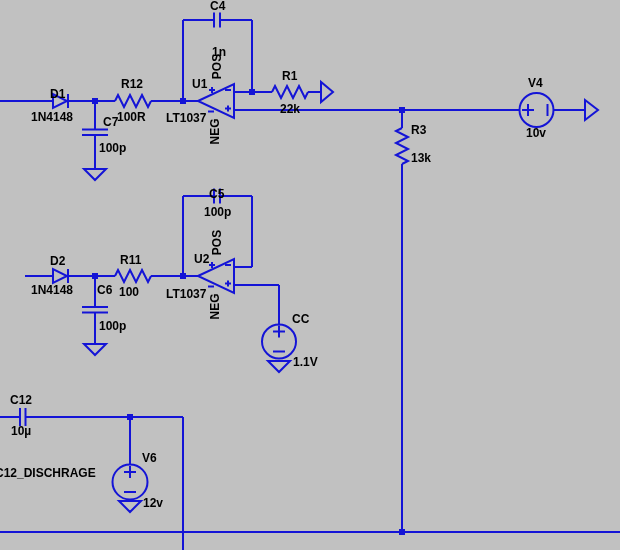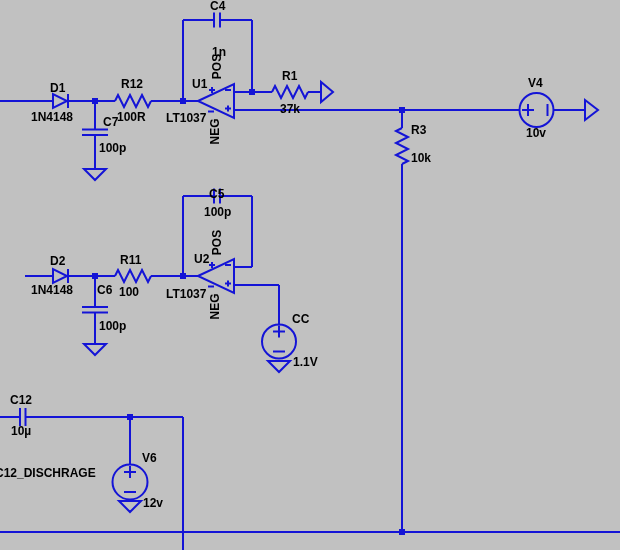--- a/index.html
+++ b/index.html
@@ -223,36 +223,36 @@
     <rect x="180" y="98" width="6" height="6"></rect>
     <rect x="249" y="89" width="6" height="6"></rect>
     <rect x="399" y="107" width="6" height="6"></rect>
     <rect x="92" y="273" width="6" height="6"></rect>
     <rect x="180" y="273" width="6" height="6"></rect>
     <rect x="127" y="414" width="6" height="6"></rect>
     <rect x="399" y="529" width="6" height="6"></rect>
   </g>
 </svg>
 
-<div class="lbl" style="left:50px;top:82px">D1</div>
+<div class="lbl" style="left:50px;top:88px">D1</div>
 <div class="lbl" style="left:31px;top:111px">1N4148</div>
 <div class="lbl" style="left:103px;top:116px">C7</div>
 <div class="lbl" style="left:99px;top:142px">100p</div>
 <div class="lbl" style="left:121px;top:78px">R12</div>
 <div class="lbl" style="left:117px;top:111px">100R</div>
 <div class="lbl" style="left:192px;top:78px">U1</div>
 <div class="lbl" style="left:166px;top:112px">LT1037</div>
 <div class="lbl rot" style="left:202px;top:60px">POS</div>
 <div class="lbl rot" style="left:200px;top:125px">NEG</div>
 <div class="lbl" style="left:210px;top:0px">C4</div>
 <div class="lbl" style="left:212px;top:46px">1n</div>
 <div class="lbl" style="left:282px;top:70px">R1</div>
-<div class="lbl" style="left:280px;top:103px">37k</div>
+<div class="lbl" style="left:280px;top:103px">22k</div>
 <div class="lbl" style="left:411px;top:124px">R3</div>
-<div class="lbl" style="left:411px;top:152px">10k</div>
+<div class="lbl" style="left:411px;top:152px">13k</div>
 <div class="lbl" style="left:528px;top:77px">V4</div>
 <div class="lbl" style="left:526px;top:127px">10v</div>
 
 <div class="lbl" style="left:50px;top:255px">D2</div>
 <div class="lbl" style="left:31px;top:284px">1N4148</div>
 <div class="lbl" style="left:97px;top:284px">C6</div>
 <div class="lbl" style="left:99px;top:320px">100p</div>
 <div class="lbl" style="left:120px;top:254px">R11</div>
 <div class="lbl" style="left:119px;top:286px">100</div>
 <div class="lbl" style="left:194px;top:253px">U2</div>

